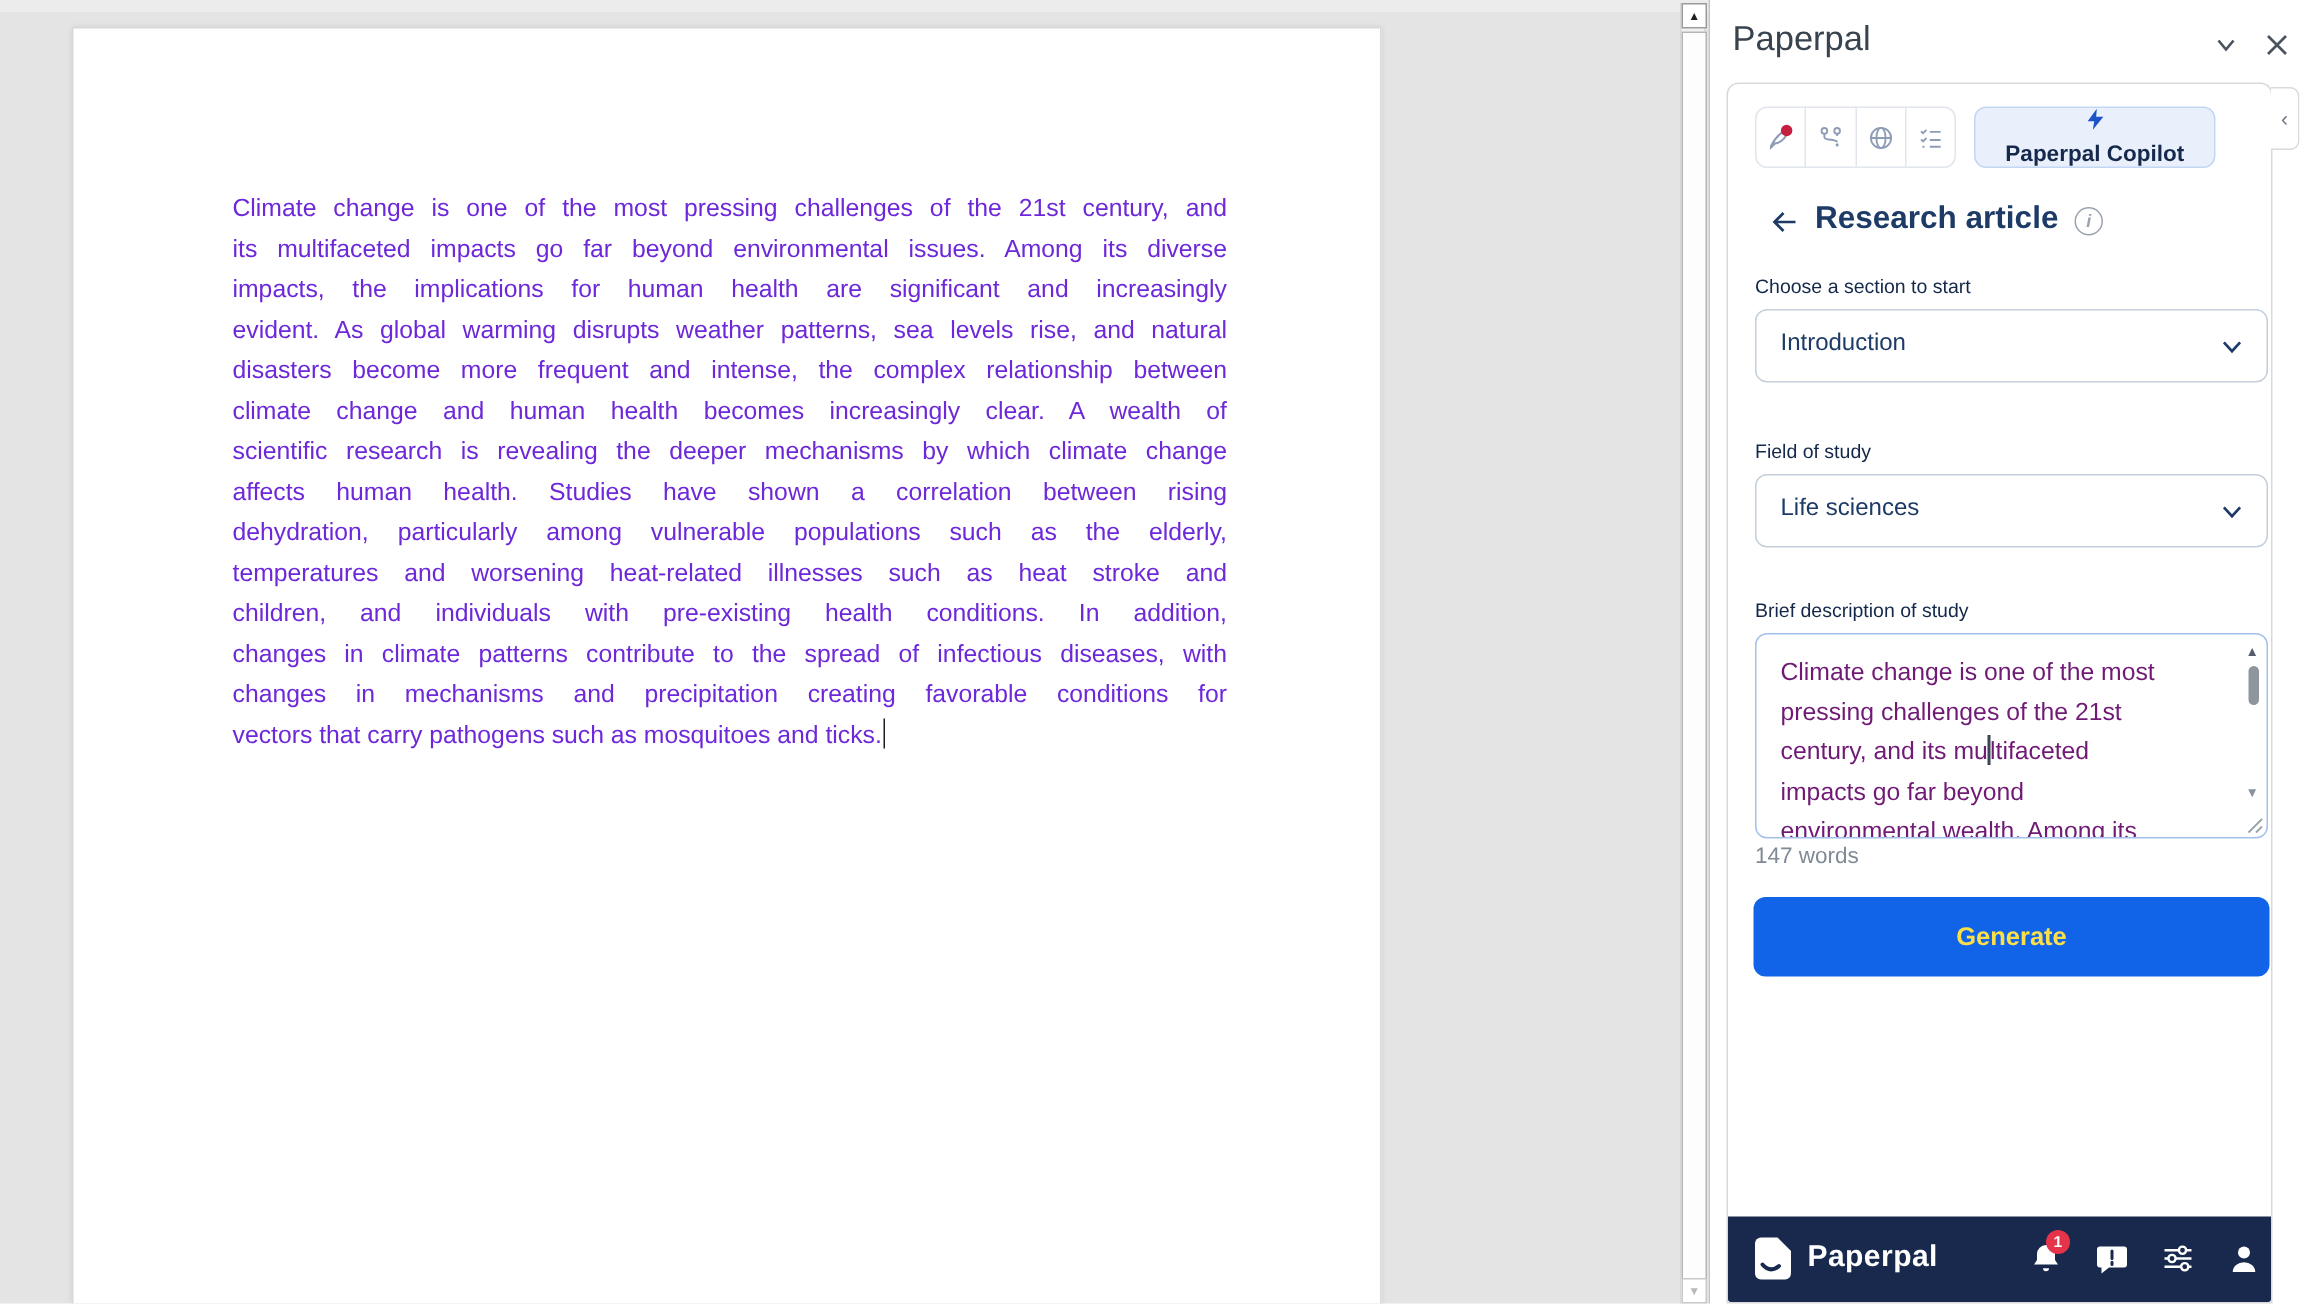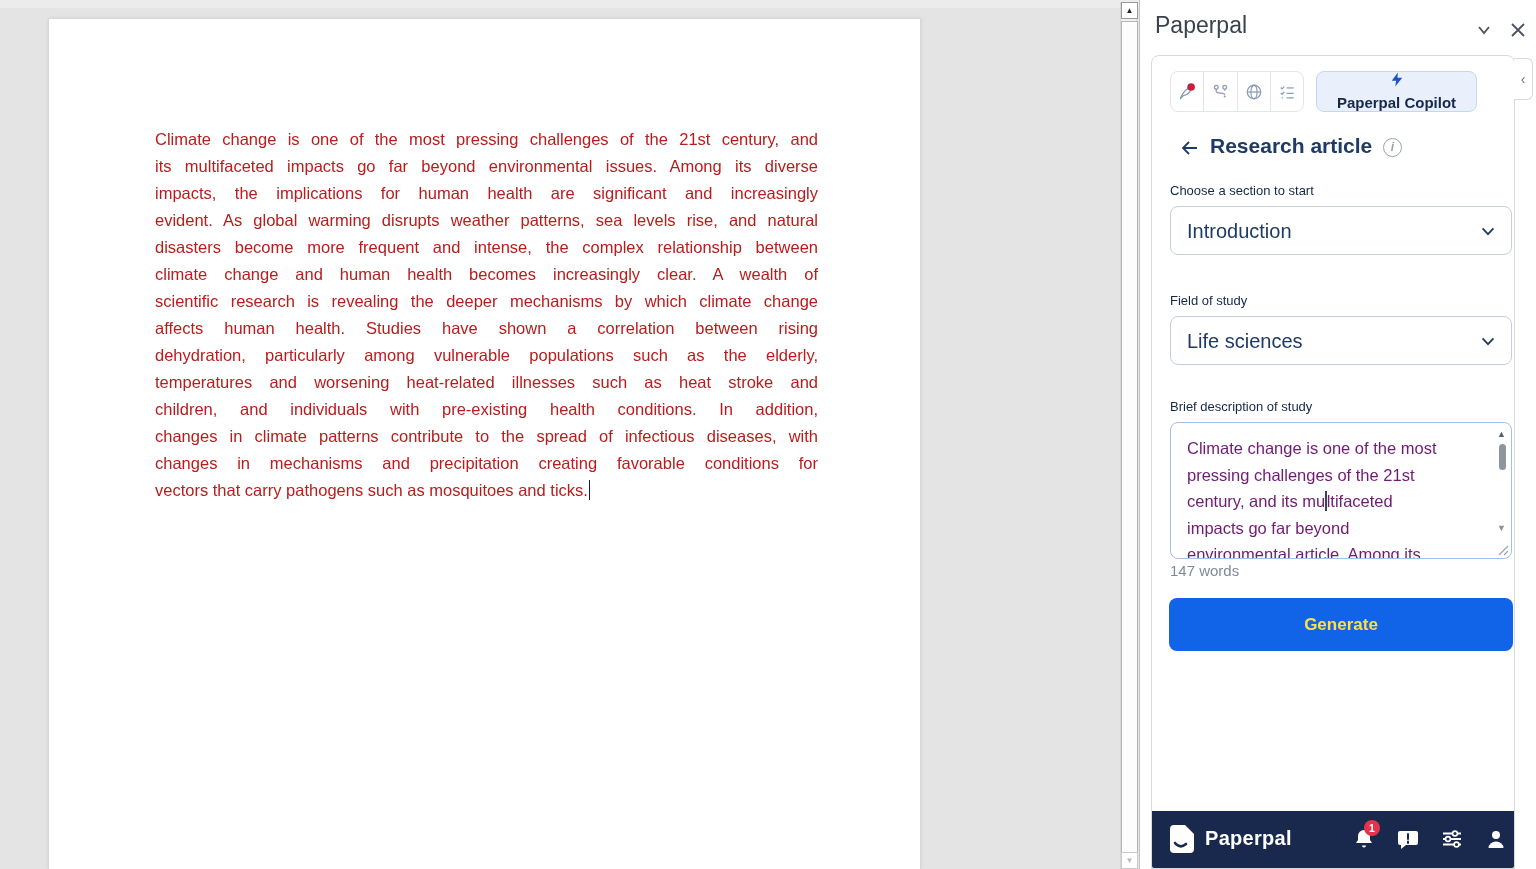--- a/index.html
+++ b/index.html
@@ -4,21 +4,21 @@
 <style>
   * { margin:0; padding:0; box-sizing:border-box; }
   html,body { width:1536px; height:869px; overflow:hidden; background:#fff;
               font-family:"Liberation Sans", sans-serif; }
 
   
   .doc-area { position:absolute; left:0; top:0; width:1139px; height:869px; background:#e4e4e4; }
   .doc-area-topstrip { position:absolute; left:0; top:0; width:100%; height:8px; background:#ececec; }
   .page { position:absolute; left:48px; top:18px; width:873px; height:851px; background:#fff;
           border:1px solid #d8d8d8; border-bottom:none; box-shadow:0 0 4px rgba(0,0,0,0.08); }
-  .doc-text { position:absolute; left:106px; top:107px; width:663px; color:#b91c1c;
+  .doc-text { position:absolute; left:106px; top:107px; width:663px; color:#6d28d9;
               font-size:16.5px; line-height:27px; }
   .doc-line { text-align:justify; text-align-last:justify; }
   .doc-line:last-child { text-align-last:left; }
   .caret { display:inline-block; width:1.5px; height:20px; background:#1f1f1f;
            vertical-align:-4px; margin-left:1px; }
 
   
   .doc-scrollbar { position:absolute; left:1120px; top:2px; width:17px; height:867px;
                    background:#f0f0f0; border-left:1px solid #d6d6d6; border-right:1px solid #d6d6d6; }
   .sb-btn { position:absolute; left:0; width:17px; height:17px; background:#fff;
@@ -57,21 +57,21 @@
   .heading-row { position:absolute; left:0; top:78px; width:100%; height:32px; }
   .back-arrow { position:absolute; left:26px; top:2px; width:24px; height:24px; color:#1d3b66; cursor:pointer; }
   .heading-title { position:absolute; left:58px; top:0; font-size:21px; font-weight:650; color:#1d3b66; }
   .info-icon { position:absolute; left:231px; top:4px; width:19px; height:19px; border:1.5px solid #9aa3ad;
                border-radius:50%; color:#9aa3ad; font-size:12px; font-weight:600; font-style:italic;
                text-align:center; line-height:16px; cursor:pointer; }
 
   .field-label { position:absolute; left:18px; font-size:13px; font-weight:400; color:#14284a; }
   .select { position:absolute; left:18px; width:342px; height:49px; background:#fff;
             border:1px solid #c4cfdb; border-radius:8px; cursor:pointer; }
-  .select .val { position:absolute; left:16px; top:13px; font-size:20px; color:#1d3b66; }
+  .select .val { position:absolute; left:16px; top:13px; font-size:16px; color:#1d3b66; }
   .select .chev { position:absolute; right:14px; top:15px; width:18px; height:18px; color:#1d3b66; }
 
   
   .ta { position:absolute; left:18px; top:366px; width:342px; height:137px; background:#fff;
         border:1.5px solid #a3c0ea; border-radius:8px; overflow:hidden; cursor:text; }
   .ta-inner { position:absolute; left:16px; top:12px; width:290px; font-size:16.5px;
               line-height:26.5px; color:#701a75; }
   .ta-caret { display:inline-block; width:1.5px; height:20px; background:#3a4654; vertical-align:-4px; }
   .ta-sb-up { position:absolute; right:5px; top:6px; font-size:9px; color:#555e68; cursor:pointer; }
   .ta-sb-thumb { position:absolute; right:5px; top:21px; width:7px; height:26px;
@@ -217,21 +217,21 @@
       </div>
     </div>
 
     <div class="field-label" style="top:343px">Brief description of study</div>
     <div class="ta">
       <div class="ta-inner">
           <div>Climate change is one of the most</div>
           <div>pressing challenges of the 21st</div>
           <div>century, and its mu<span class="ta-caret"></span>ltifaceted</div>
           <div>impacts go far beyond</div>
-          <div>environmental article. Among its</div>
+          <div>environmental wealth. Among its</div>
         </div>
       <div class="ta-sb-up">▲</div>
       <div class="ta-sb-thumb"></div>
       <div class="ta-sb-down">▼</div>
       <div class="ta-resize">
         <svg viewBox="0 0 11 11" width="11" height="11">
           <path d="M10 1 L1 10 M10 6 L6 10" stroke="#9aa2ab" stroke-width="1.2"></path>
         </svg>
       </div>
     </div>

